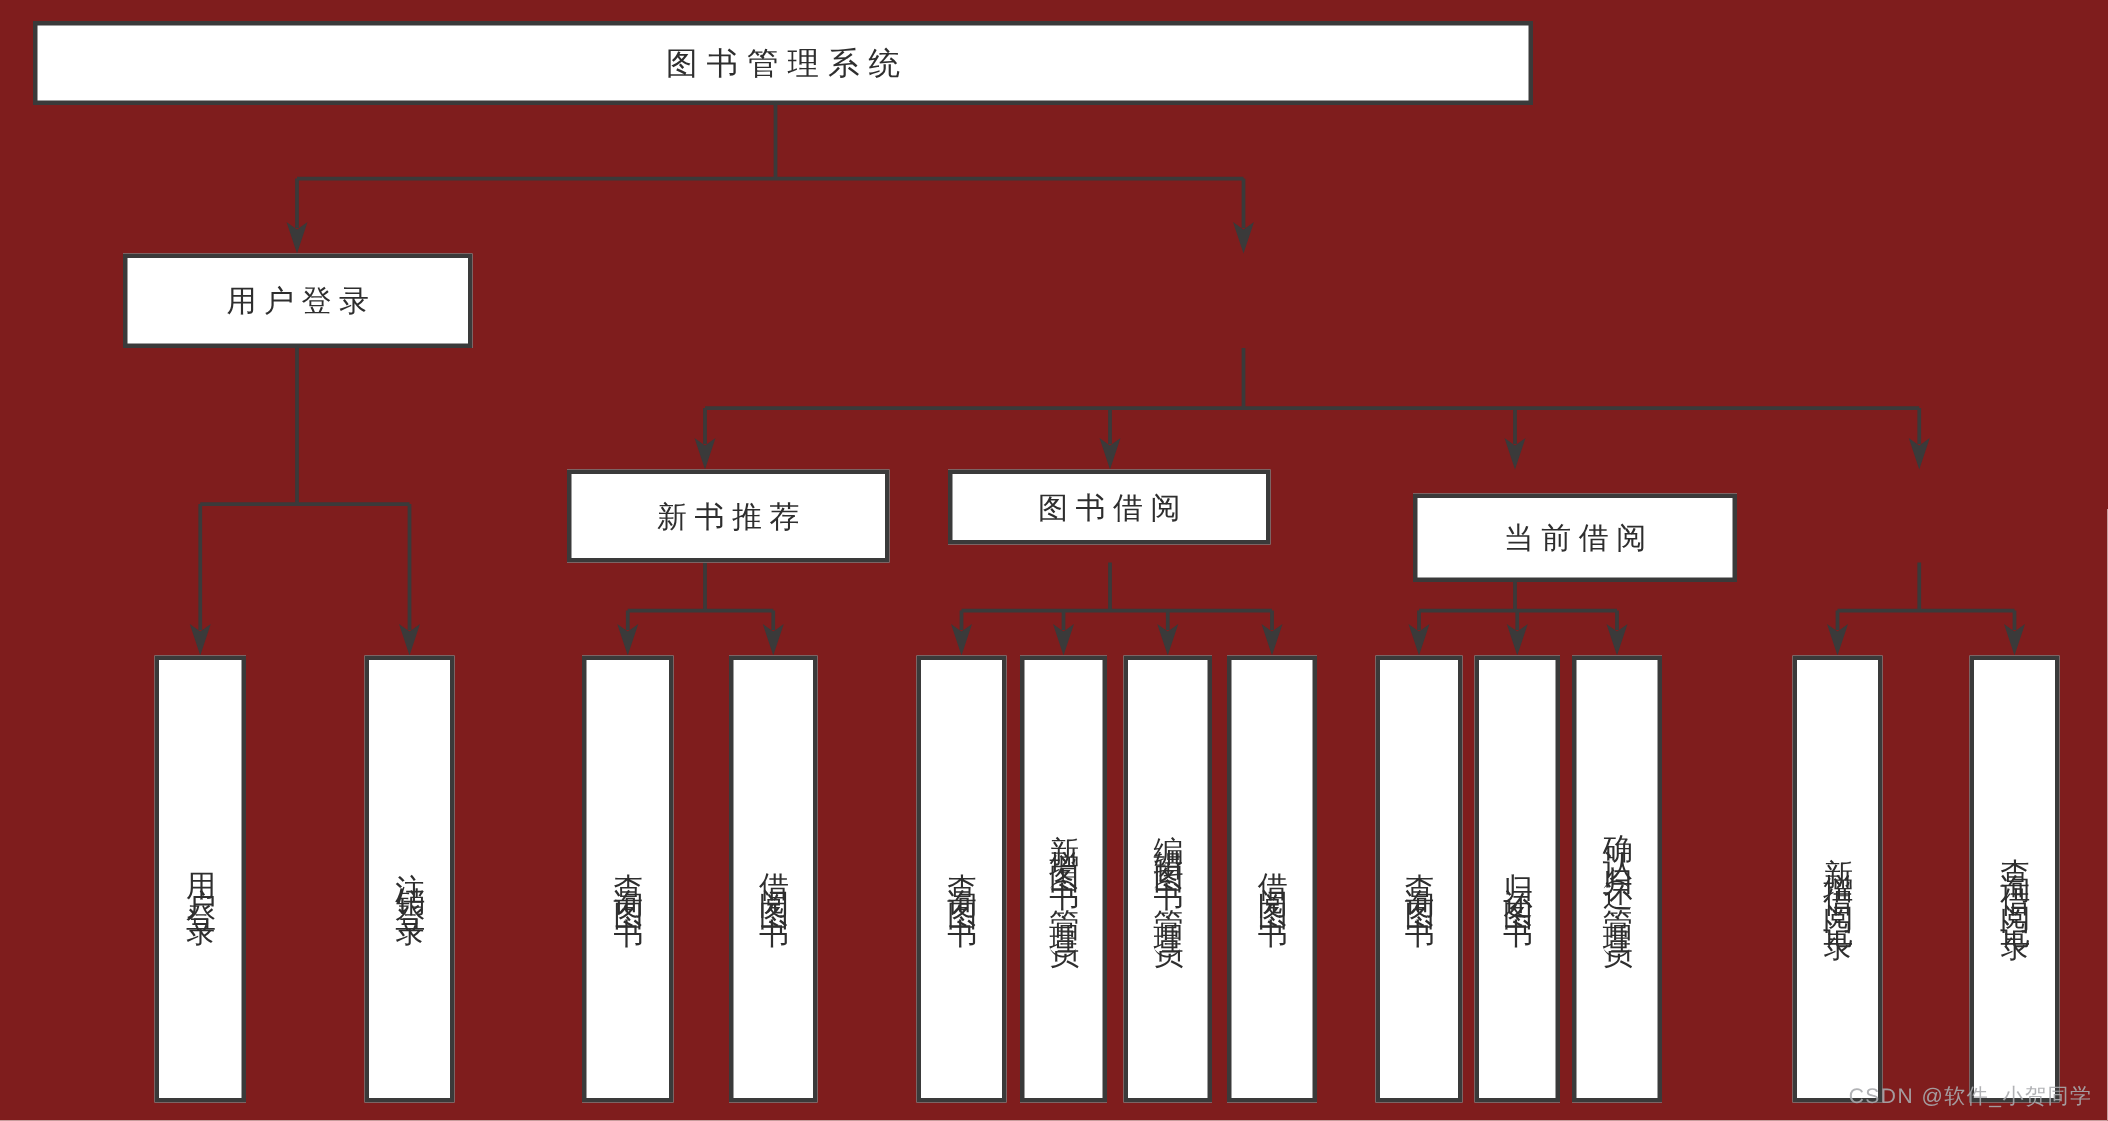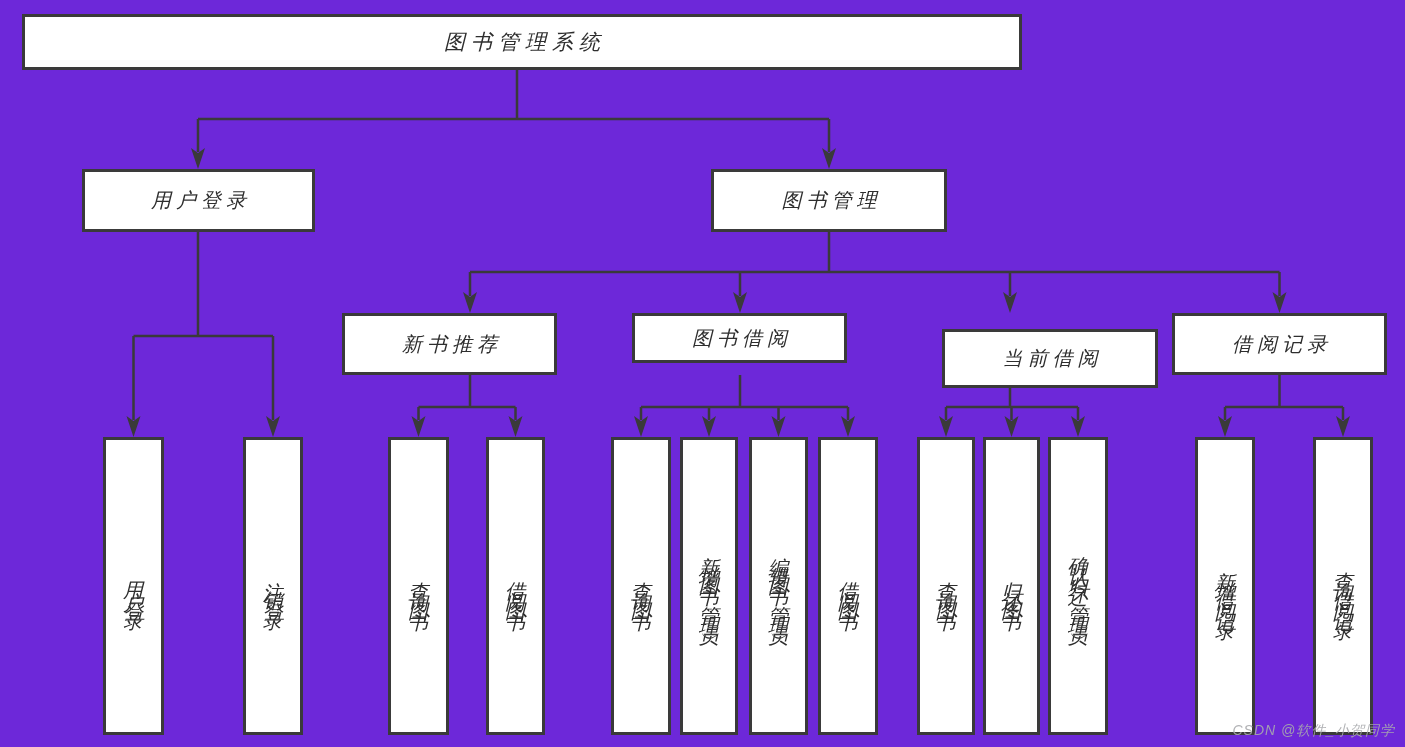--- a/index.html
+++ b/index.html
@@ -1,23 +1,22 @@
 <!DOCTYPE html>
 <html><head>
 <meta charset="utf-8">
 <style>
   html, body { margin: 0; padding: 0; background: #ffffff; }
   #canvas {
     position: relative;
     width: 1405px;
     height: 747px;
-    background: #6d28d9;
+    background: #7f1d1d;
     font-family: "Liberation Sans", "DejaVu Sans", sans-serif;
     overflow: hidden;
-    font-style: italic;
   }
   #connectors {
     position: absolute;
     left: 0; top: 0;
     width: 1405px; height: 747px;
     pointer-events: none;
   }
   .node {
     position: absolute;
     box-sizing: border-box;
@@ -94,26 +93,24 @@
       <polygon points="1011.5,437 1004.5,416 1011.5,421 1018.5,416"></polygon>
       <polygon points="1078,437 1071,416 1078,421 1085,416"></polygon>
       <polygon points="1225,437 1218,416 1225,421 1232,416"></polygon>
       <polygon points="1343,437 1336,416 1343,421 1350,416"></polygon>
     </g>
   </svg>
 
   <div class="node hbox rootbox" style="left:22px; top:14px; width:1000px; height:56px;">图书管理系统</div>
 
   <div class="node hbox" style="left:82px; top:169px; width:233px; height:63px;">用户登录</div>
-  <div class="node hbox" style="left:711px; top:169px; width:236px; height:63px;">图书管理</div>
 
-  <div class="node hbox" style="left:342px; top:313px; width:215px; height:62px;">新书推荐</div>
+  <div class="node hbox" style="left:378px; top:313px; width:215px; height:62px;">新书推荐</div>
   <div class="node hbox" style="left:632px; top:313px; width:215px; height:50px;">图书借阅</div>
   <div class="node hbox" style="left:942px; top:313px; width:216px; height:59px;margin-top:16px;">当前借阅</div>
-  <div class="node hbox" style="left:1172px; top:313px; width:215px; height:62px;">借阅记录</div>
 
   <div class="node vbox" style="left:103px; top:437px; width:61px; height:298px;">
     <span class="vtext">用户登录</span>
   </div>
   <div class="node vbox" style="left:243px; top:437px; width:60px; height:298px;">
     <span class="vtext">注销登录</span>
   </div>
 
   <div class="node vbox" style="left:388px; top:437px; width:61px; height:298px;">
     <span class="vtext">查询图书</span>

